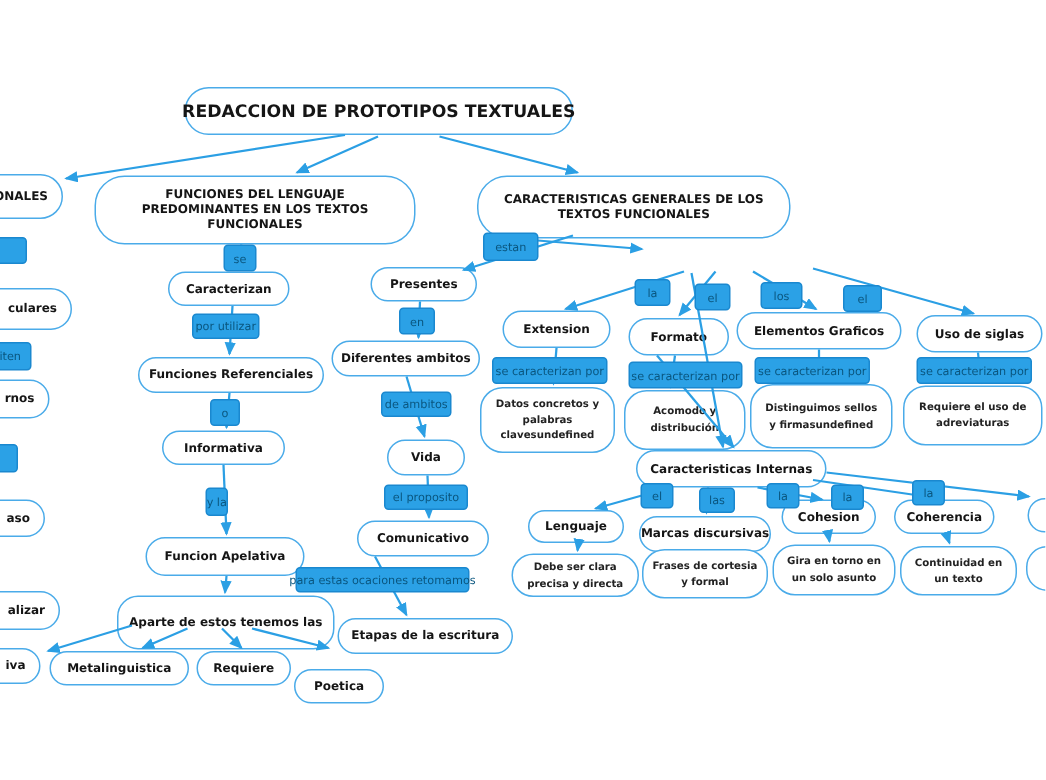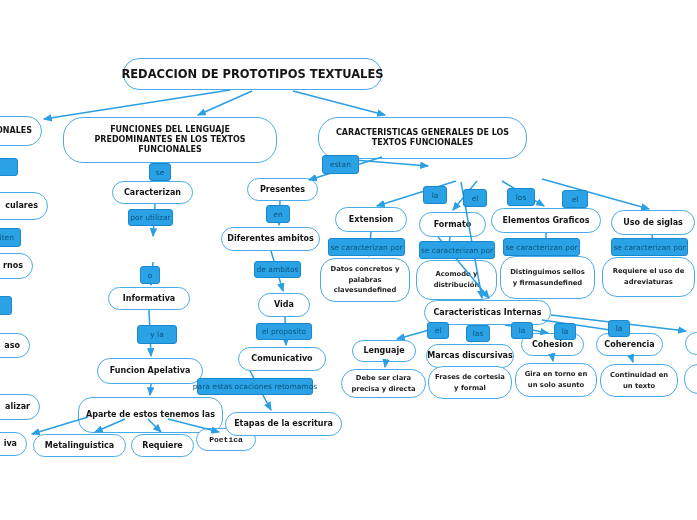--- a/index.html
+++ b/index.html
@@ -41,28 +41,29 @@
   <div class="tag cut" style="left:-40px;top:228px;width:61px;height:19px;padding-right:6px;">iten</div>
   <div class="node cut" style="left:-55px;top:253px;width:88px;height:26px;">rnos</div>
   <div class="tag cut" style="left:-30px;top:296px;width:42px;height:19px;padding-right:12px;">n</div>
   <div class="node cut" style="left:-50px;top:333px;width:80px;height:25px;">aso</div>
   <div class="node cut" style="left:-55px;top:394px;width:95px;height:26px;">alizar</div>
   <div class="node cut" style="left:-45px;top:432px;width:72px;height:24px;">iva</div>
 
   <div class="tag" style="left:149px;top:163px;width:22px;height:18px;">se</div>
   <div class="node" style="left:112px;top:181px;width:81px;height:23px;">Caracterizan</div>
   <div class="tag" style="left:128px;top:209px;width:45px;height:17px;">por utilizar</div>
+  <div class="node" style="left:92px;top:238px;width:124px;height:24px;">Funciones Referenciales</div>
   <div class="tag" style="left:140px;top:266px;width:20px;height:18px;">o</div>
   <div class="node" style="left:108px;top:287px;width:82px;height:23px;text-align:right;">Informativa</div>
-  <div class="tag" style="left:137px;top:325px;width:40px;height:19px;">y la</div>
+  <div class="tag" style="left:137px;top:325px;width:15px;height:19px;">y la</div>
   <div class="node" style="left:97px;top:358px;width:106px;height:26px;">Funcion Apelativa</div>
   <div class="node" style="left:78px;top:397px;width:145px;height:36px;">Aparte de estos tenemos las</div>
   <div class="node" style="left:33px;top:434px;width:93px;height:23px;">Metalinguistica</div>
   <div class="node" style="left:131px;top:434px;width:63px;height:23px;">Requiere</div>
-  <div class="node" style="left:196px;top:428px;width:60px;height:23px;font-family:Liberation Mono, monospace;">Poetica</div>
+  <div class="node" style="left:196px;top:446px;width:60px;height:23px;">Poetica</div>
 
   <div class="tag" style="left:322px;top:155px;width:37px;height:19px;">estan</div>
   <div class="node" style="left:247px;top:178px;width:71px;height:23px;">Presentes</div>
   <div class="tag" style="left:266px;top:205px;width:24px;height:18px;">en</div>
   <div class="node" style="left:221px;top:227px;width:99px;height:24px;">Diferentes ambitos</div>
   <div class="tag" style="left:254px;top:261px;width:47px;height:17px;">de ambitos</div>
   <div class="node" style="left:258px;top:293px;width:52px;height:24px;">Vida</div>
   <div class="tag" style="left:256px;top:323px;width:56px;height:17px;">el proposito</div>
   <div class="node" style="left:238px;top:347px;width:88px;height:24px;">Comunicativo</div>
   <div class="tag" style="left:197px;top:378px;width:116px;height:17px;">para estas ocaciones retomamos</div>

